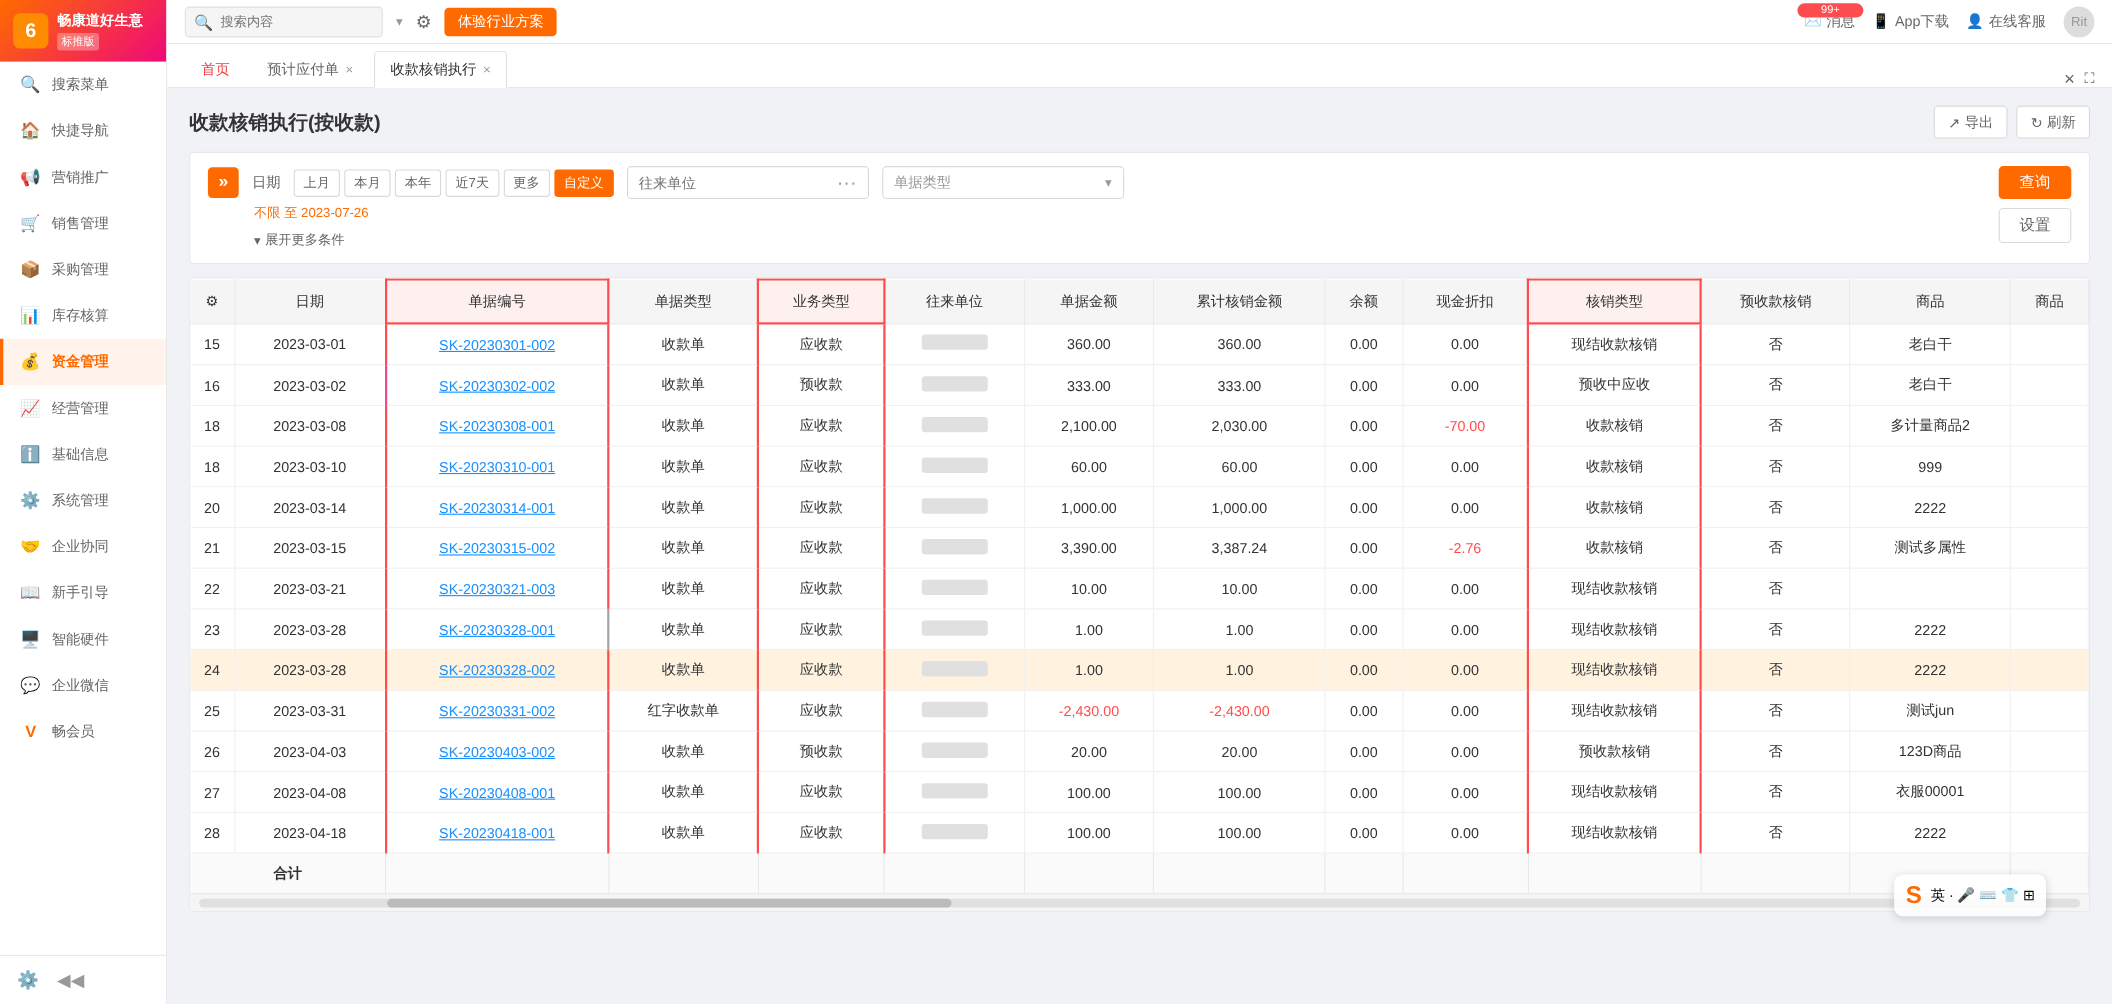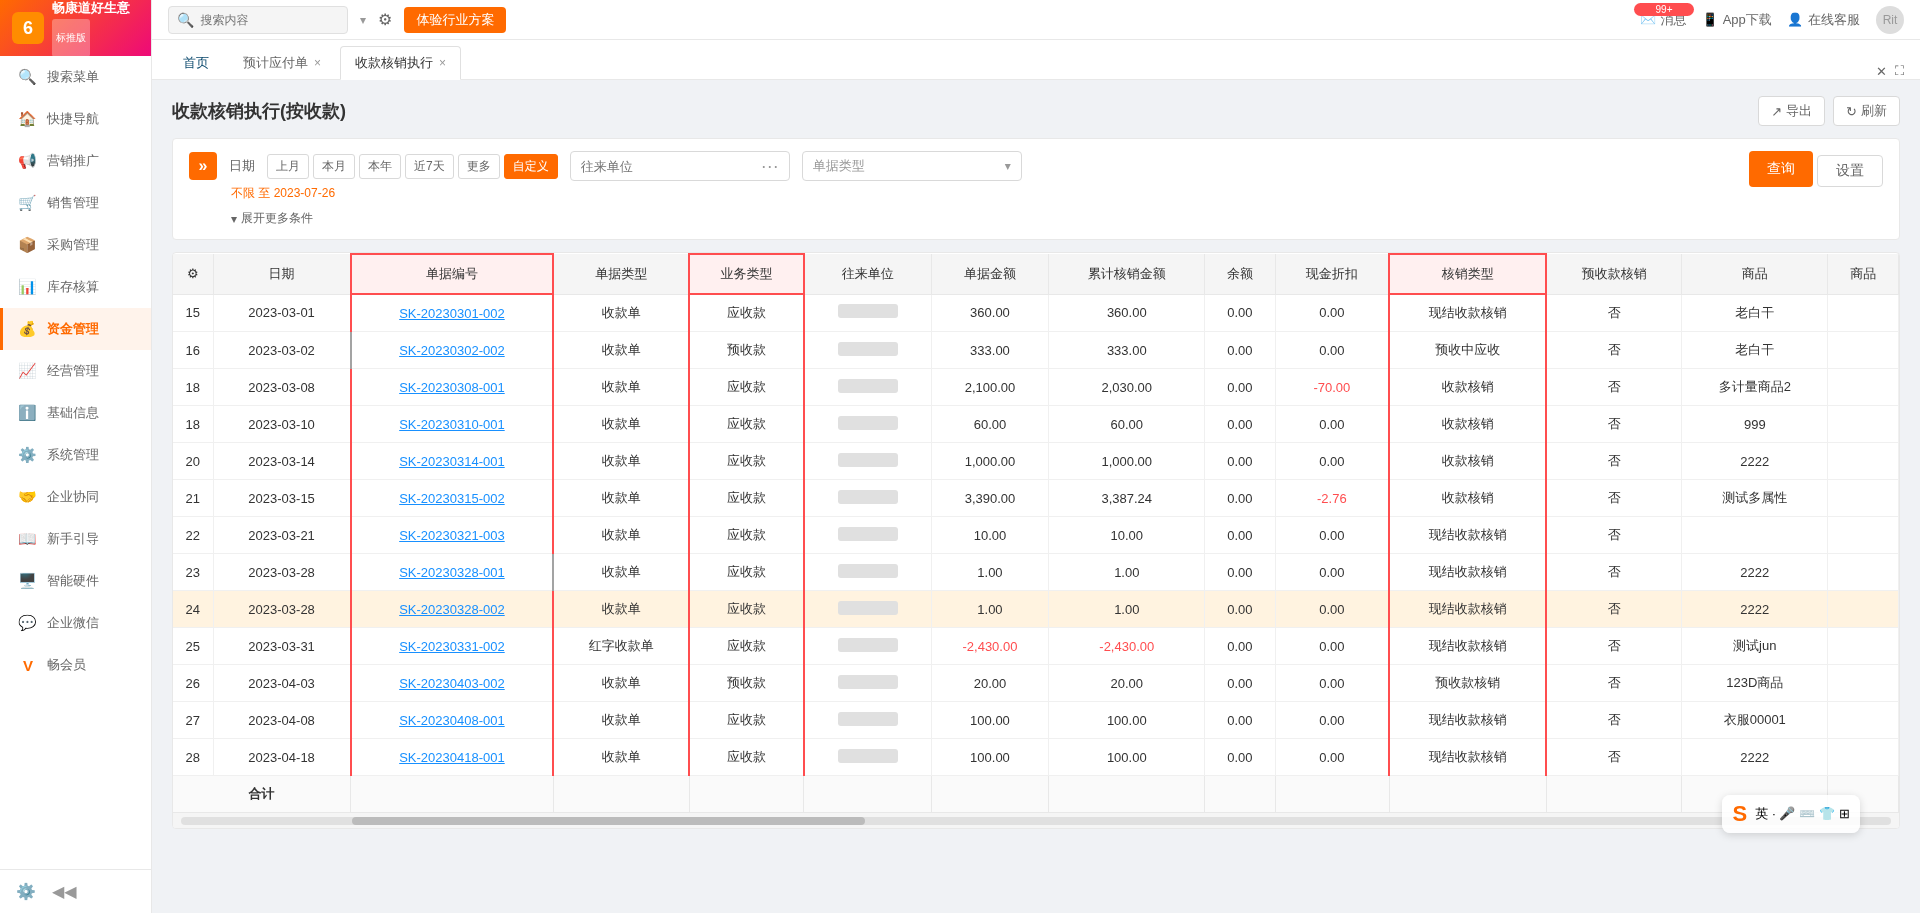--- a/index.html
+++ b/index.html
@@ -2,21 +2,21 @@
 <html><head>
   <meta charset="utf-8">
   <style>
     * { box-sizing: border-box; margin: 0; padding: 0; }
     body { font-family: 'Microsoft YaHei', sans-serif; font-size: 13px; background: #f5f5f5; display: flex; height: 913px; overflow: hidden; }
 
     
     .sidebar { width: 152px; background: #fff; border-right: 1px solid #e8e8e8; display: flex; flex-direction: column; flex-shrink: 0; }
     .sidebar-logo { height: 56px; background: linear-gradient(135deg, #ff6a00, #ee0979); display: flex; align-items: center; padding: 0 12px; gap: 8px; }
     .logo-icon { width: 32px; height: 32px; background: #ff8c00; border-radius: 6px; display: flex; align-items: center; justify-content: center; color: white; font-size: 18px; font-weight: bold; }
-    .logo-badge { background: rgba(255,255,255,0.3); color: white; font-size: 10px; padding: 12px 4px; border-radius: 3px; margin-top: 2px; display: inline-block; }
+    .logo-badge { background: rgba(255,255,255,0.3); color: white; font-size: 10px; padding: 1px 4px; border-radius: 3px; margin-top: 2px; display: inline-block; }
     .sidebar-menu { flex: 1; overflow-y: auto; }
     .sidebar-item { display: flex; align-items: center; gap: 10px; padding: 12px 16px; cursor: pointer; color: #666; font-size: 13px; border-left: 3px solid transparent; }
     .sidebar-item.active { background: #fff3eb; color: #ff6a00; border-left: 3px solid #ff6a00; font-weight: bold; }
     .sidebar-icon { width: 18px; height: 18px; display: flex; align-items: center; justify-content: center; flex-shrink: 0; font-size: 15px; }
     .sidebar-bottom { padding: 12px 16px; display: flex; gap: 16px; align-items: center; border-top: 1px solid #e8e8e8; }
     .sidebar-bottom-icon { color: #999; font-size: 16px; cursor: pointer; }
 
     
     .main { flex: 1; display: flex; flex-direction: column; overflow: hidden; }
 
@@ -30,21 +30,21 @@
     .header-spacer { flex: 1; }
     .header-actions { display: flex; align-items: center; gap: 16px; }
     .header-action-item { display: flex; align-items: center; gap: 4px; color: #666; font-size: 13px; cursor: pointer; position: relative; }
     .badge { background: #ff4d4f; color: white; border-radius: 10px; font-size: 10px; padding: 1px 22px; position: absolute; top: -8px; right: -8px; }
     .user-avatar { width: 28px; height: 28px; border-radius: 50%; background: #ccc; overflow: hidden; }
 
     
     .tab-bar { height: 40px; background: #fff; border-bottom: 1px solid #e8e8e8; display: flex; align-items: flex-end; padding: 0 16px; gap: 4px; }
     .tab { height: 34px; display: flex; align-items: center; gap: 6px; padding: 0 14px; font-size: 13px; cursor: pointer; border: 1px solid transparent; border-bottom: none; border-radius: 4px 4px 0 0; color: #666; }
     .tab.active { background: white; border-color: #e0e0e0; color: #333; border-bottom: 1px solid white; margin-bottom: -1px; }
-    .tab-home { color: #0c4a6e; text-align: right; }
+    .tab-home { color: #ef4444; text-align: right; }
     .tab-close { font-size: 12px; color: #999; cursor: pointer; }
     .tab-bar-controls { margin-left: auto; display: flex; align-items: center; gap: 8px; color: #666; }
 
     
     .page-content { flex: 1; padding: 16px 20px; overflow-y: auto; background: #f0f2f5; }
     .page-header { display: flex; align-items: center; justify-content: space-between; margin-bottom: 12px; }
     .page-title { font-size: 18px; font-weight: bold; color: #333; }
     .page-header-actions { display: flex; gap: 8px; }
     .btn-export { display: flex; align-items: center; gap: 4px; padding: 5px 12px; border: 1px solid #d9d9d9; border-radius: 4px; background: #fff; color: #666; cursor: pointer; font-size: 13px; }
     .btn-refresh { display: flex; align-items: center; gap: 4px; padding: 5px 12px; border: 1px solid #d9d9d9; border-radius: 4px; background: #fff; color: #666; cursor: pointer; font-size: 13px; }
@@ -88,21 +88,21 @@
     .scrollbar-area { height: 16px; background: #f5f5f5; border-top: 1px solid #e8e8e8; }
     .scrollbar-track { height: 8px; margin: 4px 8px; background: #e0e0e0; border-radius: 4px; position: relative; }
     .scrollbar-thumb { height: 8px; width: 30%; background: #bbb; border-radius: 4px; position: absolute; left: 10%; }
 
     
     .watermark-overlay { position: fixed; bottom: 80px; right: 60px; z-index: 100; display: flex; align-items: center; gap: 8px; background: rgba(255,255,255,0.85); border-radius: 8px; padding: 6px 10px; box-shadow: 0 2px 8px rgba(0,0,0,0.15); }
     .watermark-s { font-size: 22px; font-weight: bold; color: #ff6a00; }
 
     .filter-section-row { display: flex; align-items: flex-start; gap: 12px; }
     .filter-col-left { flex: 1; }
-    .filter-col-right { display: flex; flex-direction: row; gap: 4px; }
+    .filter-col-right { display: flex; flex-direction: column; gap: 4px; }
   </style>
 </head>
 <body>
 
 <div class="sidebar">
   <div class="sidebar-logo">
     <div class="logo-icon">6</div>
     <div>
       <div style="color:white;font-size:13px;font-weight:bold;">畅康道好生意</div>
       <span class="logo-badge">标推版</span>
@@ -309,21 +309,21 @@
     <td>0.00</td>
     <td class="">0.00</td>
     <td style="border-left:2px solid #ff4d4f;border-right:2px solid #ff4d4f;">现结收款核销</td>
     <td>否</td>
     <td>老白干</td>
     <td></td>
   </tr>
               <tr>
     <td>16</td>
     <td>2023-03-02</td>
-    <td class="link" style="border-left:2px solid #a3a3a3;border-right:2px solid #ff4d4f;">SK-20230302-002</td>
+    <td class="link" style="border-left:2px solid #ec4899;border-right:2px solid #ff4d4f;">SK-20230302-002</td>
     <td>收款单</td>
     <td style="border-left:2px solid #ff4d4f;border-right:2px solid #ff4d4f;">预收款</td>
     <td><span class="blurred"></span></td>
     <td class="">333.00</td>
     <td class="">333.00</td>
     <td>0.00</td>
     <td class="">0.00</td>
     <td style="border-left:2px solid #ff4d4f;border-right:2px solid #ff4d4f;">预收中应收</td>
     <td>否</td>
     <td>老白干</td>

